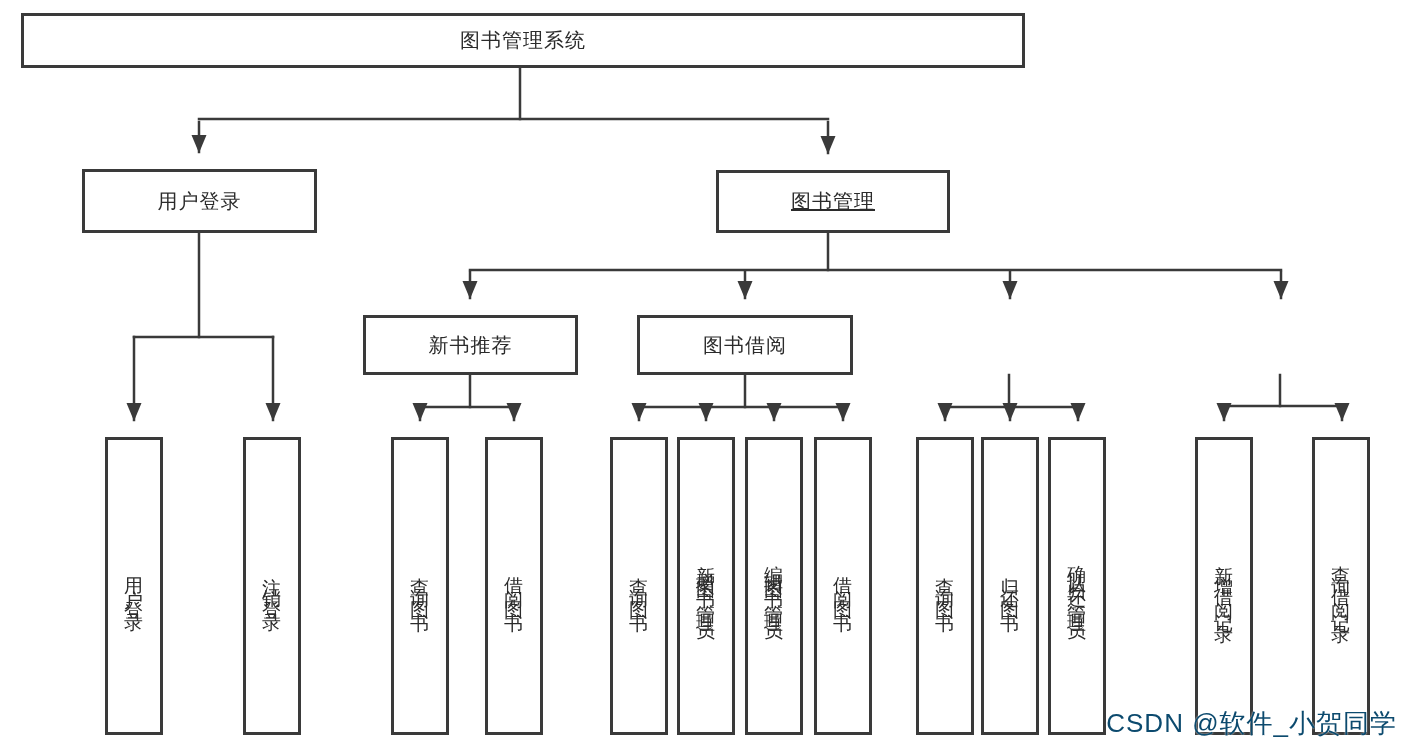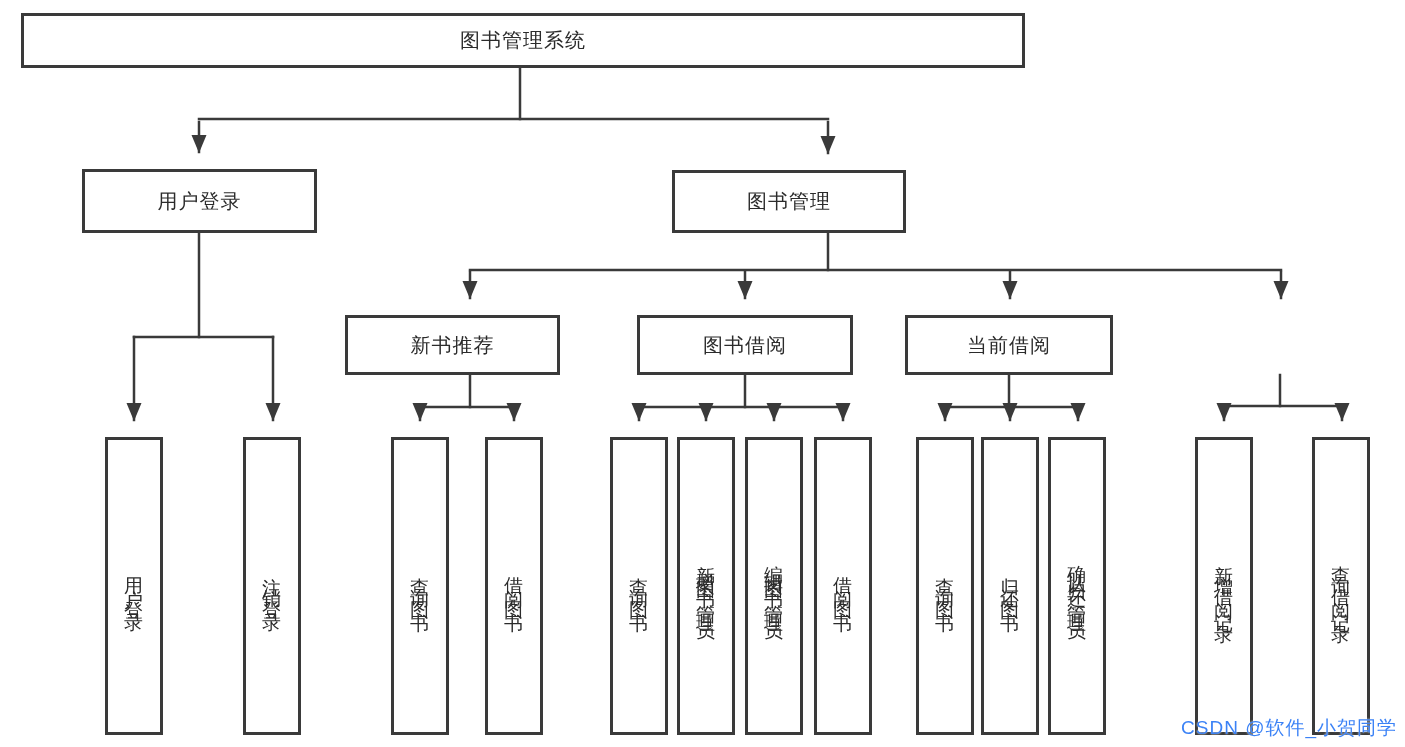--- a/index.html
+++ b/index.html
@@ -19,23 +19,23 @@
     background:#ffffff;
     display:flex;
     align-items:center;
     justify-content:center;
     font-size:20px;
     letter-spacing:1px;
     z-index:2;
   }
   .root{left:21px;top:13px;width:1004px;height:55px;}
   .l2a{left:82px;top:169px;width:235px;height:64px;}
-  .l2b{left:672px;top:170px;width:234px;height:63px;}
+  .l2b{left:716px;top:170px;width:234px;height:63px;text-decoration:underline;}
   .l3{top:315px;height:60px;}
-  .p1{left:345px;width:215px;}
+  .p1{left:363px;width:215px;}
   .p2{left:637px;width:216px;text-align:right;}
   .p3{left:905px;width:208px;}
   .p4{left:1172px;width:215px;}
   .leaf{
     top:437px;height:298px;width:58px;
     font-size:19px;
   }
   .leaf span{
     writing-mode:vertical-rl;
     text-orientation:mixed;
@@ -45,22 +45,22 @@
   }
   .leaf.tight span{letter-spacing:8px;}
   .u1{left:105px;} .u2{left:243px;}
   .n1{left:391px;} .n2{left:485px;}
   .b1{left:610px;} .b2{left:677px;} .b3{left:745px;} .b4{left:814px;}
   .c1{left:916px;} .c2{left:981px;} .c3{left:1048px;}
   .r1{left:1195px;} .r2{left:1312px;}
   .watermark{
     position:absolute;
     right:8px;bottom:6px;
-    font-size:19px;
-    color:#3b82f6;
+    font-size:26px;
+    color:#0c4a6e;
     z-index:5;
     letter-spacing:1px;
     text-shadow:0 0 2px #ffffff;
   }
 </style>
 </head>
 <body>
 
 <div class="canvas">
 
@@ -114,21 +114,20 @@
     </g>
   </svg>
 
   <div class="node root">图书管理系统</div>
 
   <div class="node l2a">用户登录</div>
   <div class="node l2b">图书管理</div>
 
   <div class="node l3 p1">新书推荐</div>
   <div class="node l3 p2">图书借阅</div>
-  <div class="node l3 p3">当前借阅</div>
 
   <div class="node leaf u1">
     <span>用户登录</span>
   </div>
   <div class="node leaf u2">
     <span>注销登录</span>
   </div>
 
   <div class="node leaf n1">
     <span>查询图书</span>

